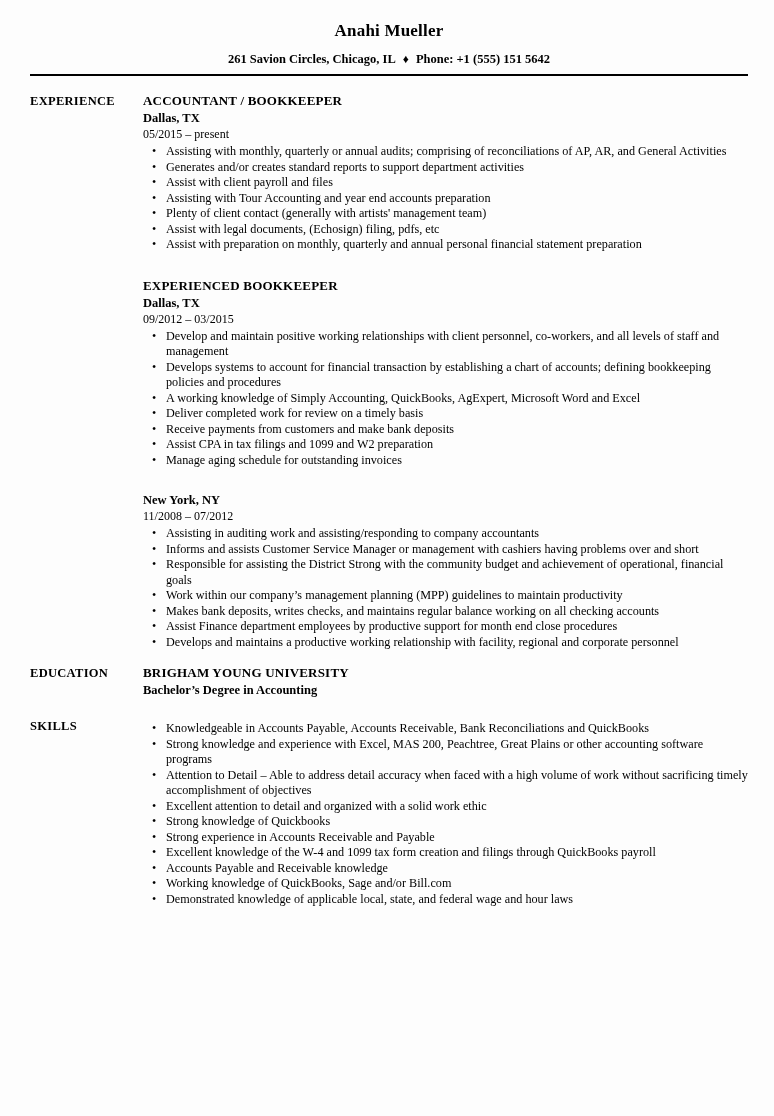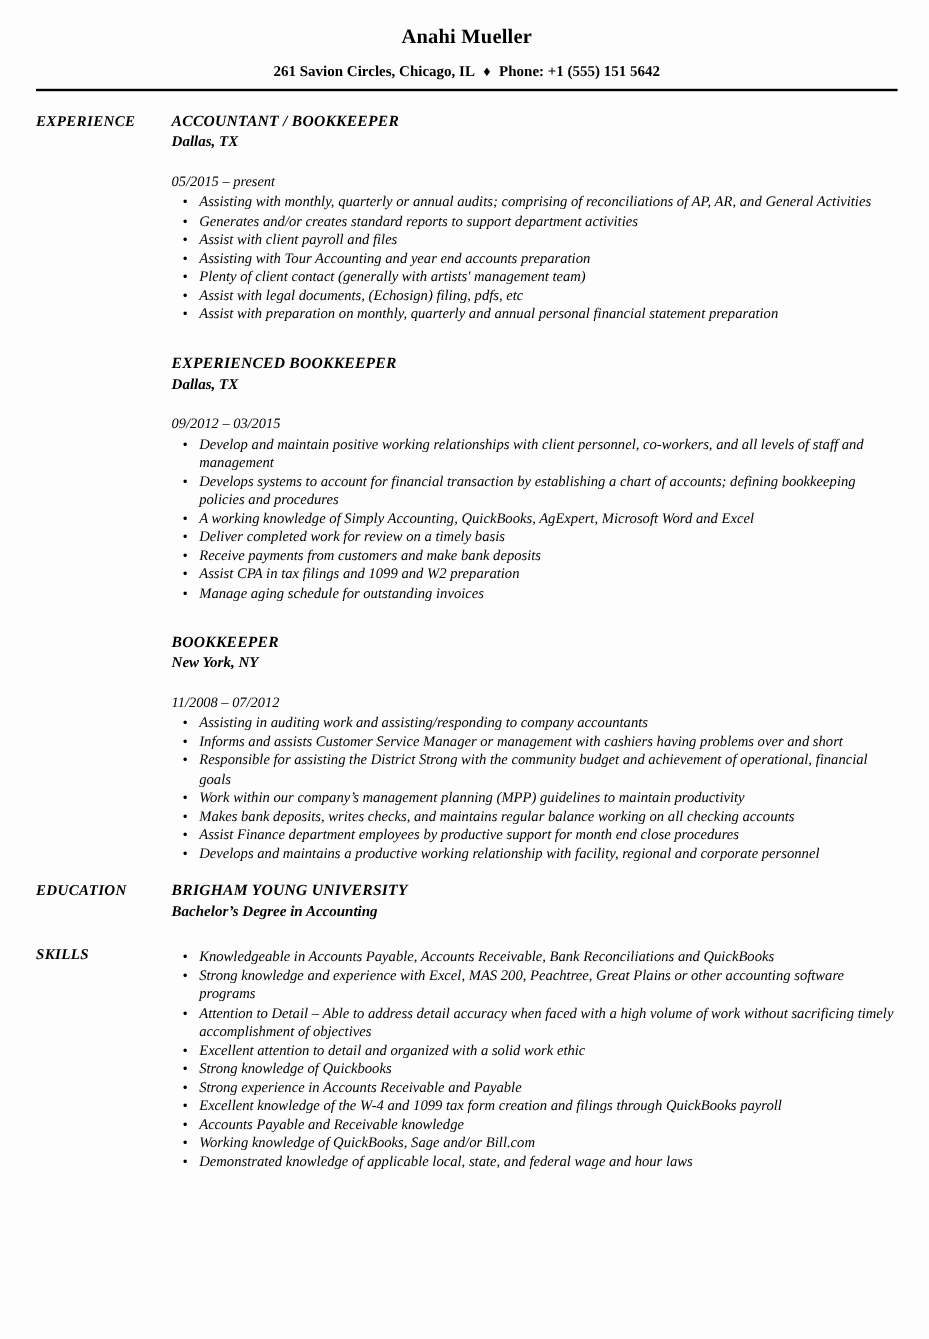--- a/index.html
+++ b/index.html
@@ -38,21 +38,20 @@
     border: none;
     border-top: 2px solid #000;
     height: 0;
   }
 
   
   .section {
     display: grid;
     grid-template-columns: 113px 1fr;
     align-items: start;
-    font-style: italic;
   }
   .section-experience { margin-top: 17px; }
   .section-education  { margin-top: 15px; }
   .section-skills     { margin-top: 20px; }
   .section-label {
     font-size: 12.5px;
     font-weight: bold;
     letter-spacing: 0.3px;
     line-height: 15px;
     padding-top: 1px;
@@ -68,21 +67,21 @@
   }
   .job-location {
     font-size: 12.5px;
     font-weight: bold;
     line-height: 15px;
     margin-top: 2px;
   }
   .job-dates {
     font-size: 12px;
     line-height: 14px;
-    margin-top: 18px;
+    margin-top: 1px;
   }
 
   
   ul.bullets {
     list-style: none;
     margin-top: 3px;
     margin-left: 9px;
   }
   ul.bullets li {
     position: relative;
@@ -153,21 +152,20 @@
             <li>Develops systems to account for financial transaction by establishing a chart of accounts; defining bookkeeping policies and procedures</li>
             <li>A working knowledge of Simply Accounting, QuickBooks, AgExpert, Microsoft Word and Excel</li>
             <li>Deliver completed work for review on a timely basis</li>
             <li>Receive payments from customers and make bank deposits</li>
             <li>Assist CPA in tax filings and 1099 and W2 preparation</li>
             <li>Manage aging schedule for outstanding invoices</li>
           </ul>
       </div>
 
       <div class="job">
-        <div class="job-title">BOOKKEEPER</div>
         <div class="job-location">New York, NY</div>
         <div class="job-dates">11/2008 – 07/2012</div>
         <ul class="bullets">
             <li>Assisting in auditing work and assisting/responding to company accountants</li>
             <li>Informs and assists Customer Service Manager or management with cashiers having problems over and short</li>
             <li>Responsible for assisting the District Strong with the community budget and achievement of operational, financial goals</li>
             <li>Work within our company’s management planning (MPP) guidelines to maintain productivity</li>
             <li>Makes bank deposits, writes checks, and maintains regular balance working on all checking accounts</li>
             <li>Assist Finance department employees by productive support for month end close procedures</li>
             <li>Develops and maintains a productive working relationship with facility, regional and corporate personnel</li>

